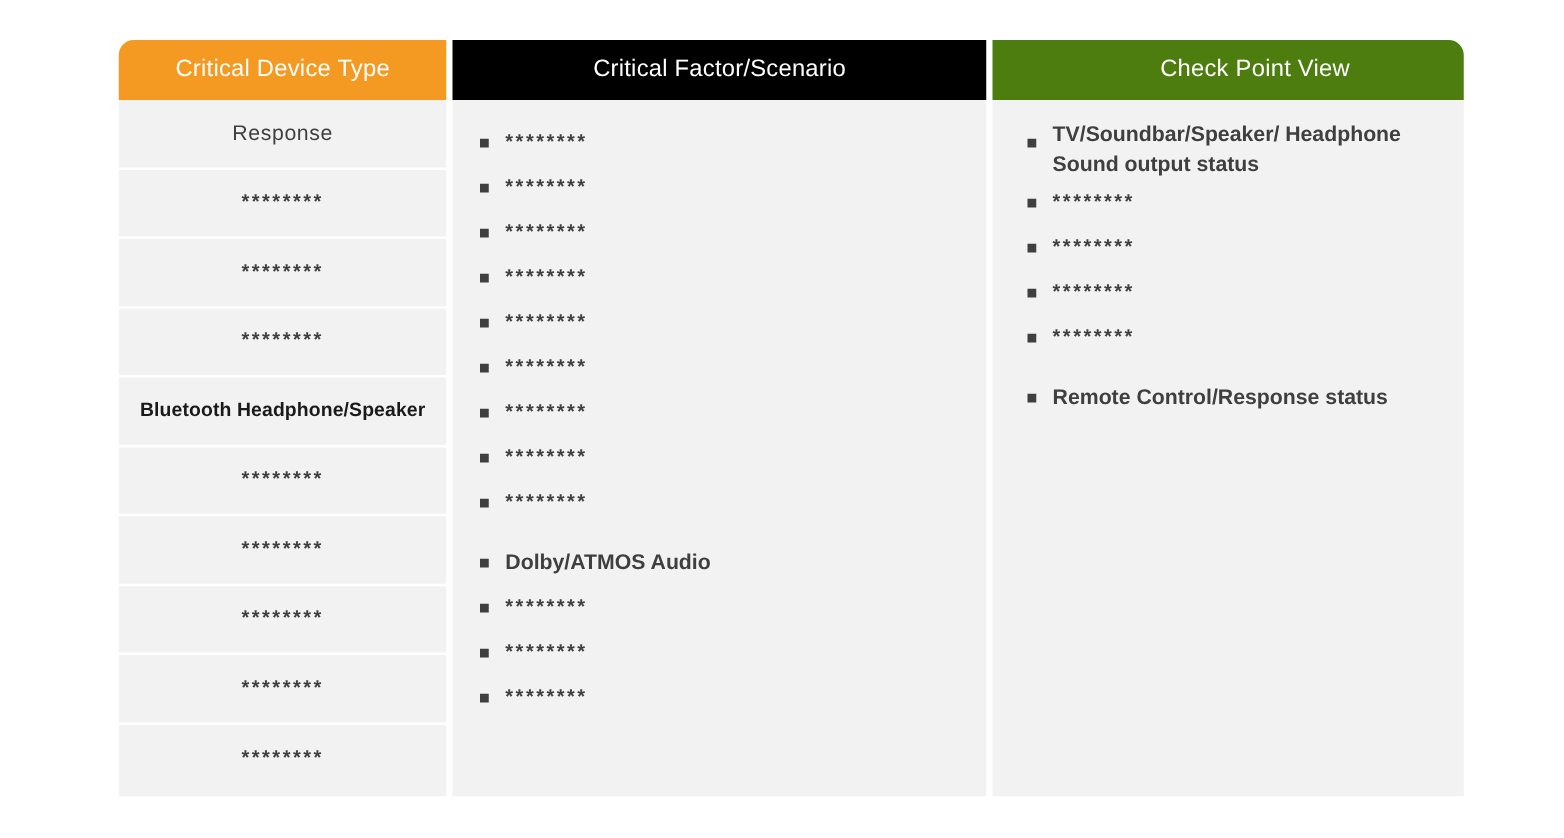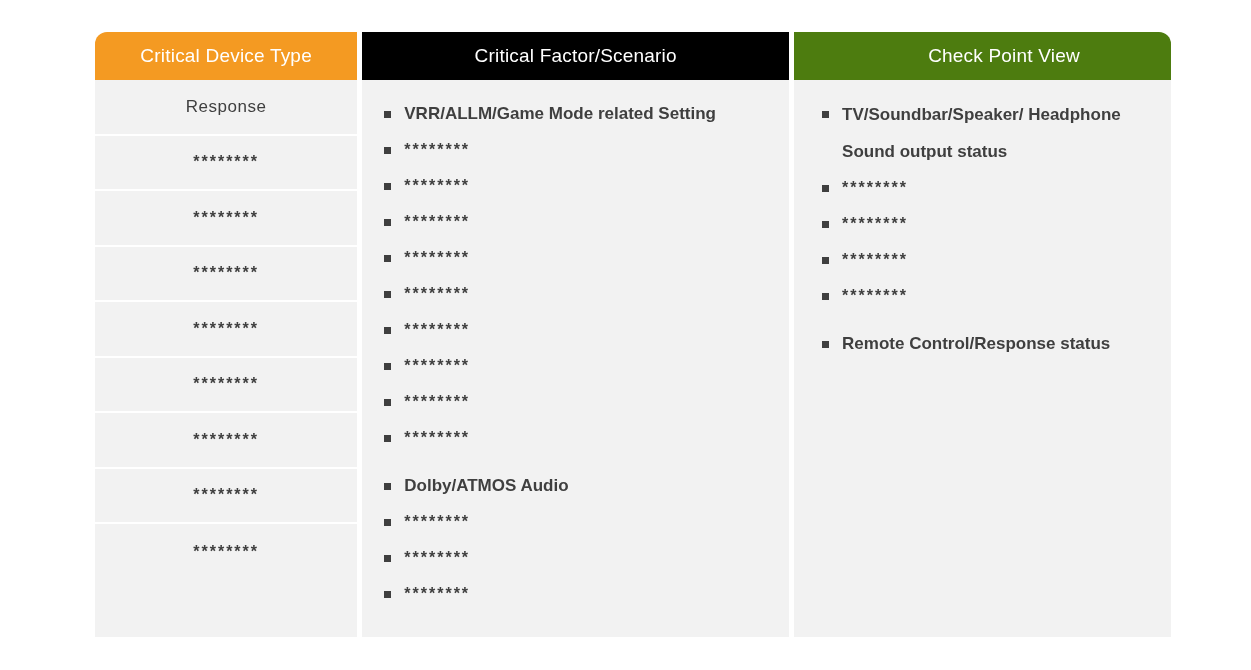--- a/index.html
+++ b/index.html
@@ -124,48 +124,48 @@
     background: #3f3f3f;
   }
   .blist li.masked {
     letter-spacing: 2px;
     font-size: 16px;
   }
   .blist li.spacer-top { margin-top: 12px; }
 
   .col-3 .blist { padding-left: 24px; }
   .col-3 .blist li { line-height: 36px; }
-  .col-3 .blist li.two-line { line-height: 37px; }
+  .col-3 .blist li.two-line { line-height: 24px; }
 </style>
 </head>
 <body>
 
 <div class="slide">
   <div class="table-wrap">
 
     <div class="col col-1">
       <div class="col-head">Critical Device Type</div>
       <div class="col-body">
         <div class="dev-row">Response</div>
         <div class="dev-row masked">********</div>
         <div class="dev-row masked">********</div>
         <div class="dev-row masked">********</div>
+        <div class="dev-row strong">Bluetooth Headphone/Speaker</div>
         <div class="dev-row masked">********</div>
         <div class="dev-row masked">********</div>
         <div class="dev-row masked">********</div>
         <div class="dev-row masked">********</div>
         <div class="dev-row masked">********</div>
       </div>
     </div>
 
     <div class="col col-2">
       <div class="col-head">Critical Factor/Scenario</div>
       <div class="col-body">
         <ul class="blist">
-          <li>VRR/ALLM/Game Mode related Setting</li>
           <li class="masked">********</li>
           <li class="masked">********</li>
           <li class="masked">********</li>
           <li class="masked">********</li>
           <li class="masked">********</li>
           <li class="masked">********</li>
           <li class="masked">********</li>
           <li class="masked">********</li>
           <li class="masked">********</li>
           <li class="spacer-top">Dolby/ATMOS Audio</li>

